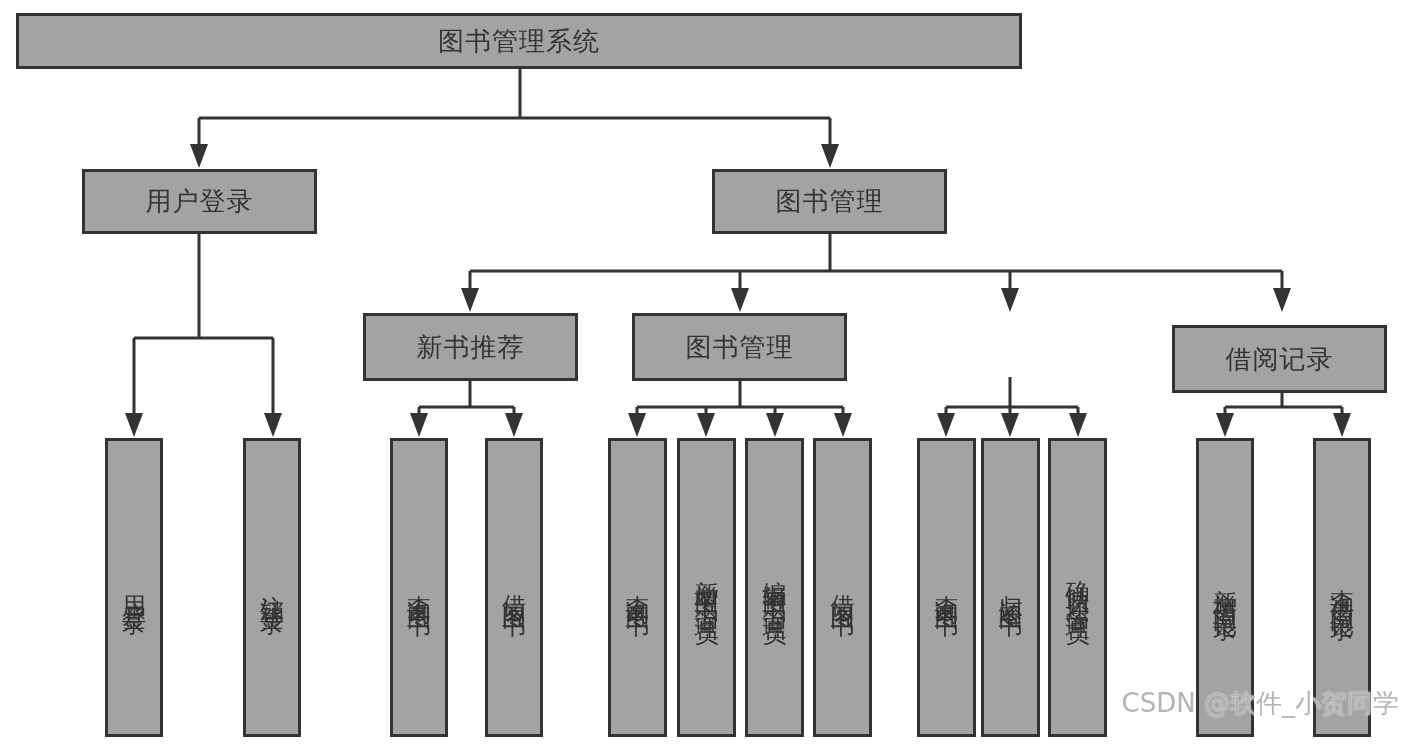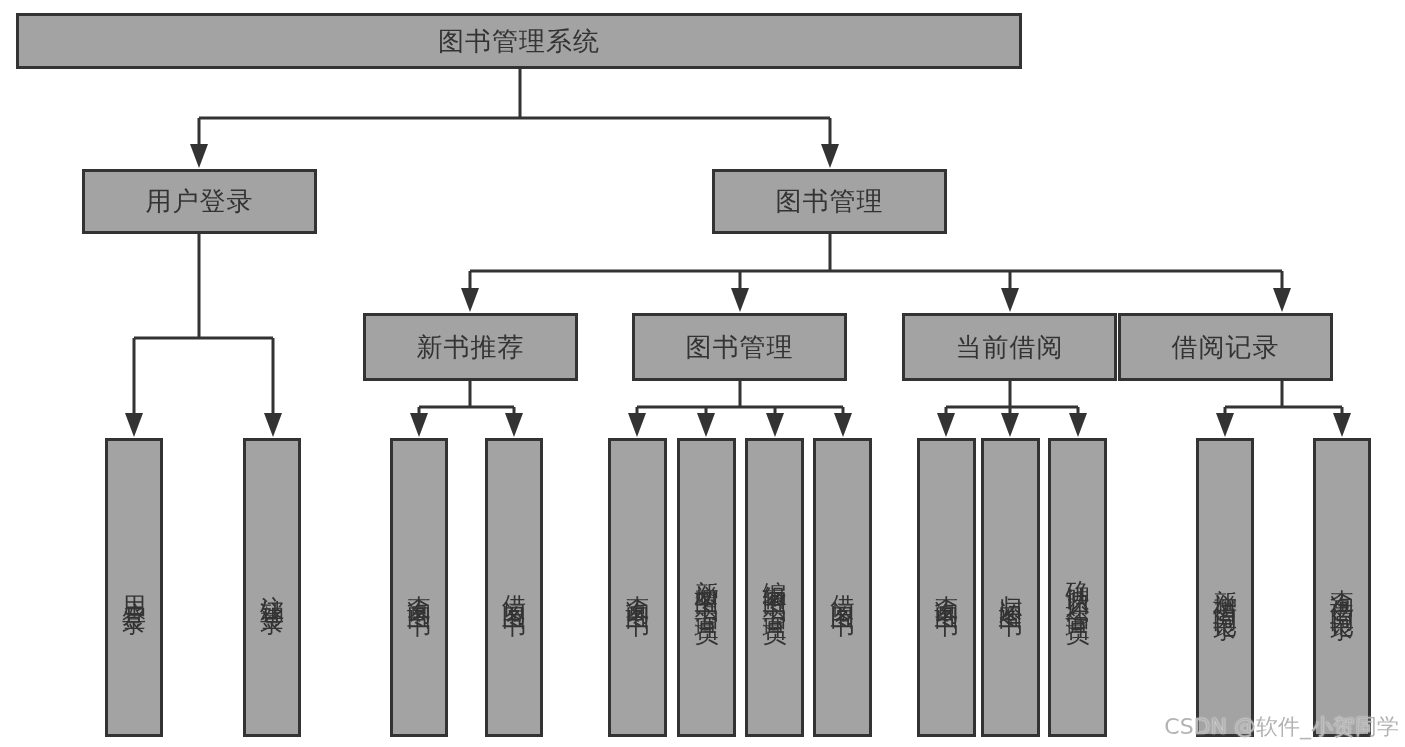--- a/index.html
+++ b/index.html
@@ -24,21 +24,21 @@
     color: var(--text, #333);
   }
   .hnode { font-size: 26px; letter-spacing: 1px; white-space: nowrap; }
   .root  { left: 16px;  top: 13px;  width: 1006px; height: 56px; }
   .n-user-login { left: 82px;  top: 169px; width: 235px; height: 65px; }
   .n-book-mgmt  { left: 712px; top: 169px; width: 235px; height: 65px; }
   .lvl3 { top: 313px; width: 215px; height: 68px; }
   .n-newbook { left: 363px; }
   .n-borrow  { left: 632px; }
   .n-current { left: 902px; }
-  .n-records { left: 1118px; }
+  .n-records { left: 1172px; margin-top: 12px; }
 
   .leaf { top: 438px; height: 299px; width: 58px; overflow: hidden; }
   .leaf .vtext {
     writing-mode: vertical-rl;
     text-orientation: mixed;
     font-size: 24px;
     letter-spacing: 6px;
     line-height: 1;
     white-space: nowrap;
   }
@@ -52,22 +52,22 @@
   .lf-7  { left: 745px; }
   .lf-8  { left: 813px; }
   .lf-9  { left: 917px; }
   .lf-10 { left: 981px; }
   .lf-11 { left: 1048px; }
   .lf-12 { left: 1196px; }
   .lf-13 { left: 1313px; }
 
   .watermark {
     position: absolute;
-    right: 6px; top: 712px;
-    font-size: 22px;
+    right: 6px; top: 686px;
+    font-size: 26px;
     color: var(--wm, #b3b3b3);
     text-shadow: 0 0 2px #ffffff;
     white-space: nowrap;
     z-index: 5;
   }
 </style>
 </head>
 <body style="--bg: #ffffff; --line: #333333; --text: #333333; --wm: #b3b3b3;">
 
 <div class="stage">
@@ -125,23 +125,20 @@
   <div class="node hnode n-book-mgmt">
     <span>图书管理</span>
   </div>
 
   <div class="node hnode lvl3 n-newbook">
     <span>新书推荐</span>
   </div>
   <div class="node hnode lvl3 n-borrow">
     <span>图书管理</span>
   </div>
-  <div class="node hnode lvl3 n-current">
-    <span>当前借阅</span>
-  </div>
   <div class="node hnode lvl3 n-records">
     <span>借阅记录</span>
   </div>
 
   <div class="node leaf lf-1">
     <span class="vtext">用户登录</span>
   </div>
   <div class="node leaf lf-2">
     <span class="vtext">注销登录</span>
   </div>

